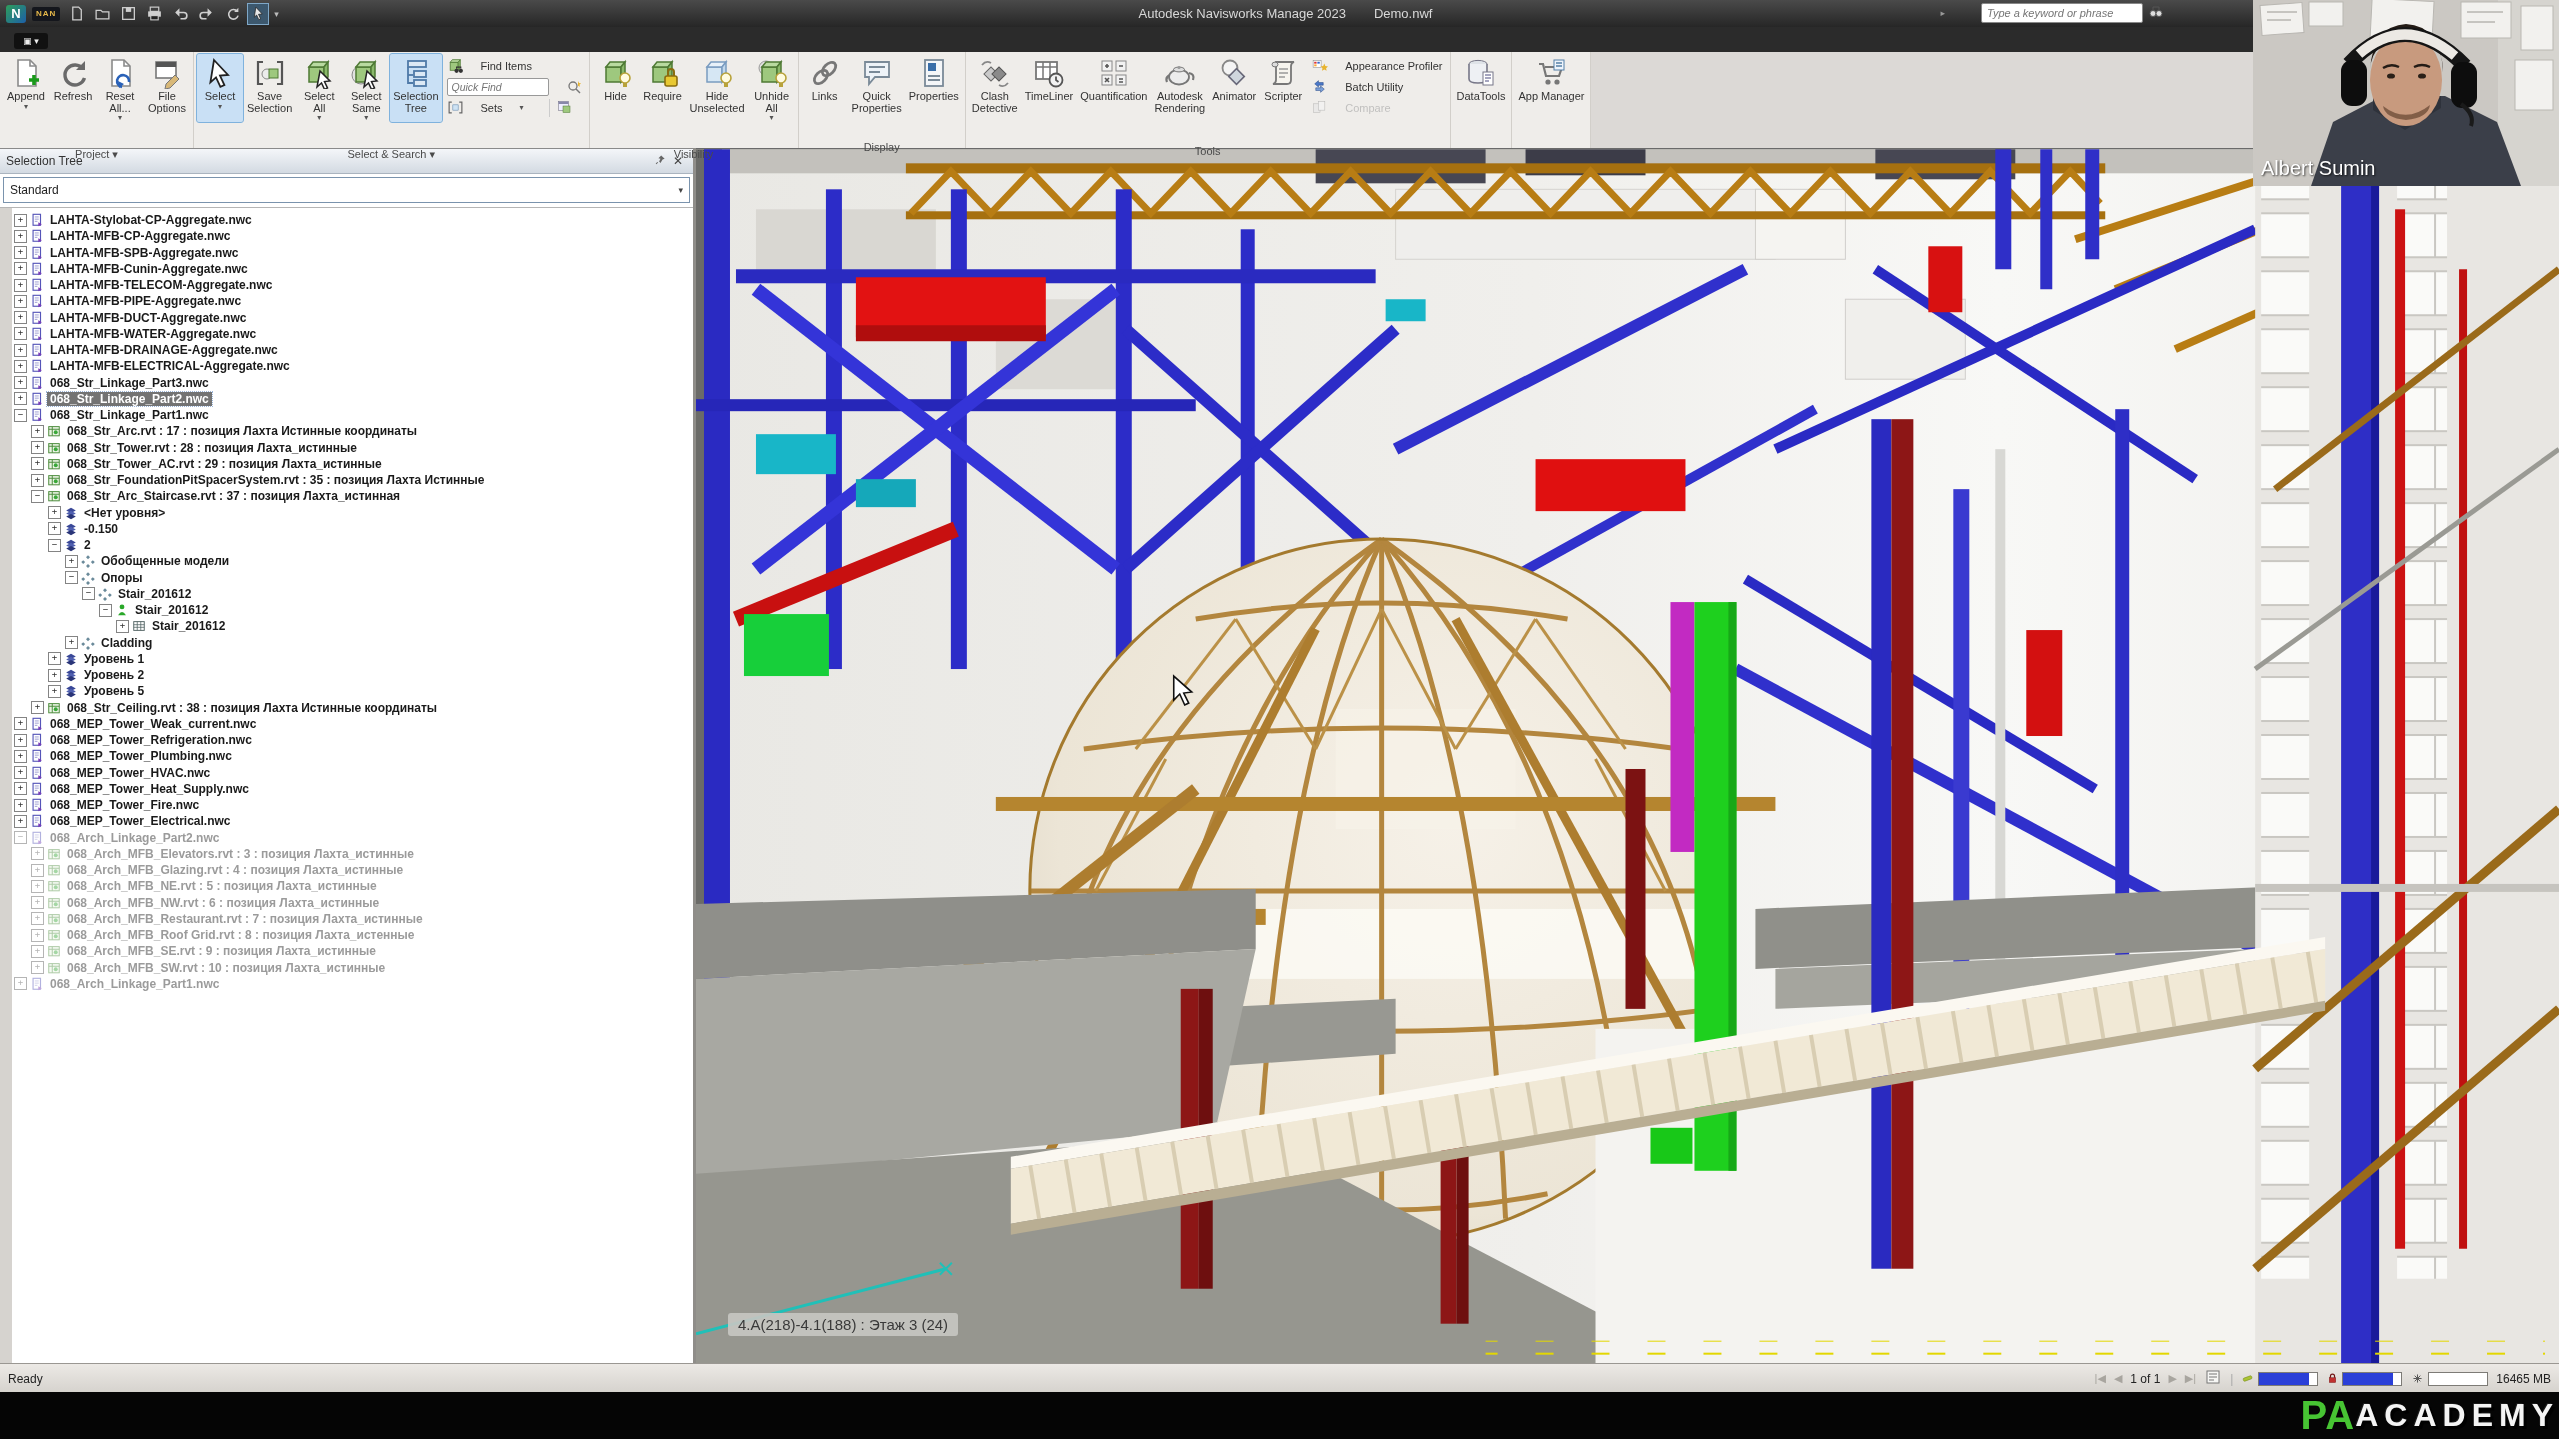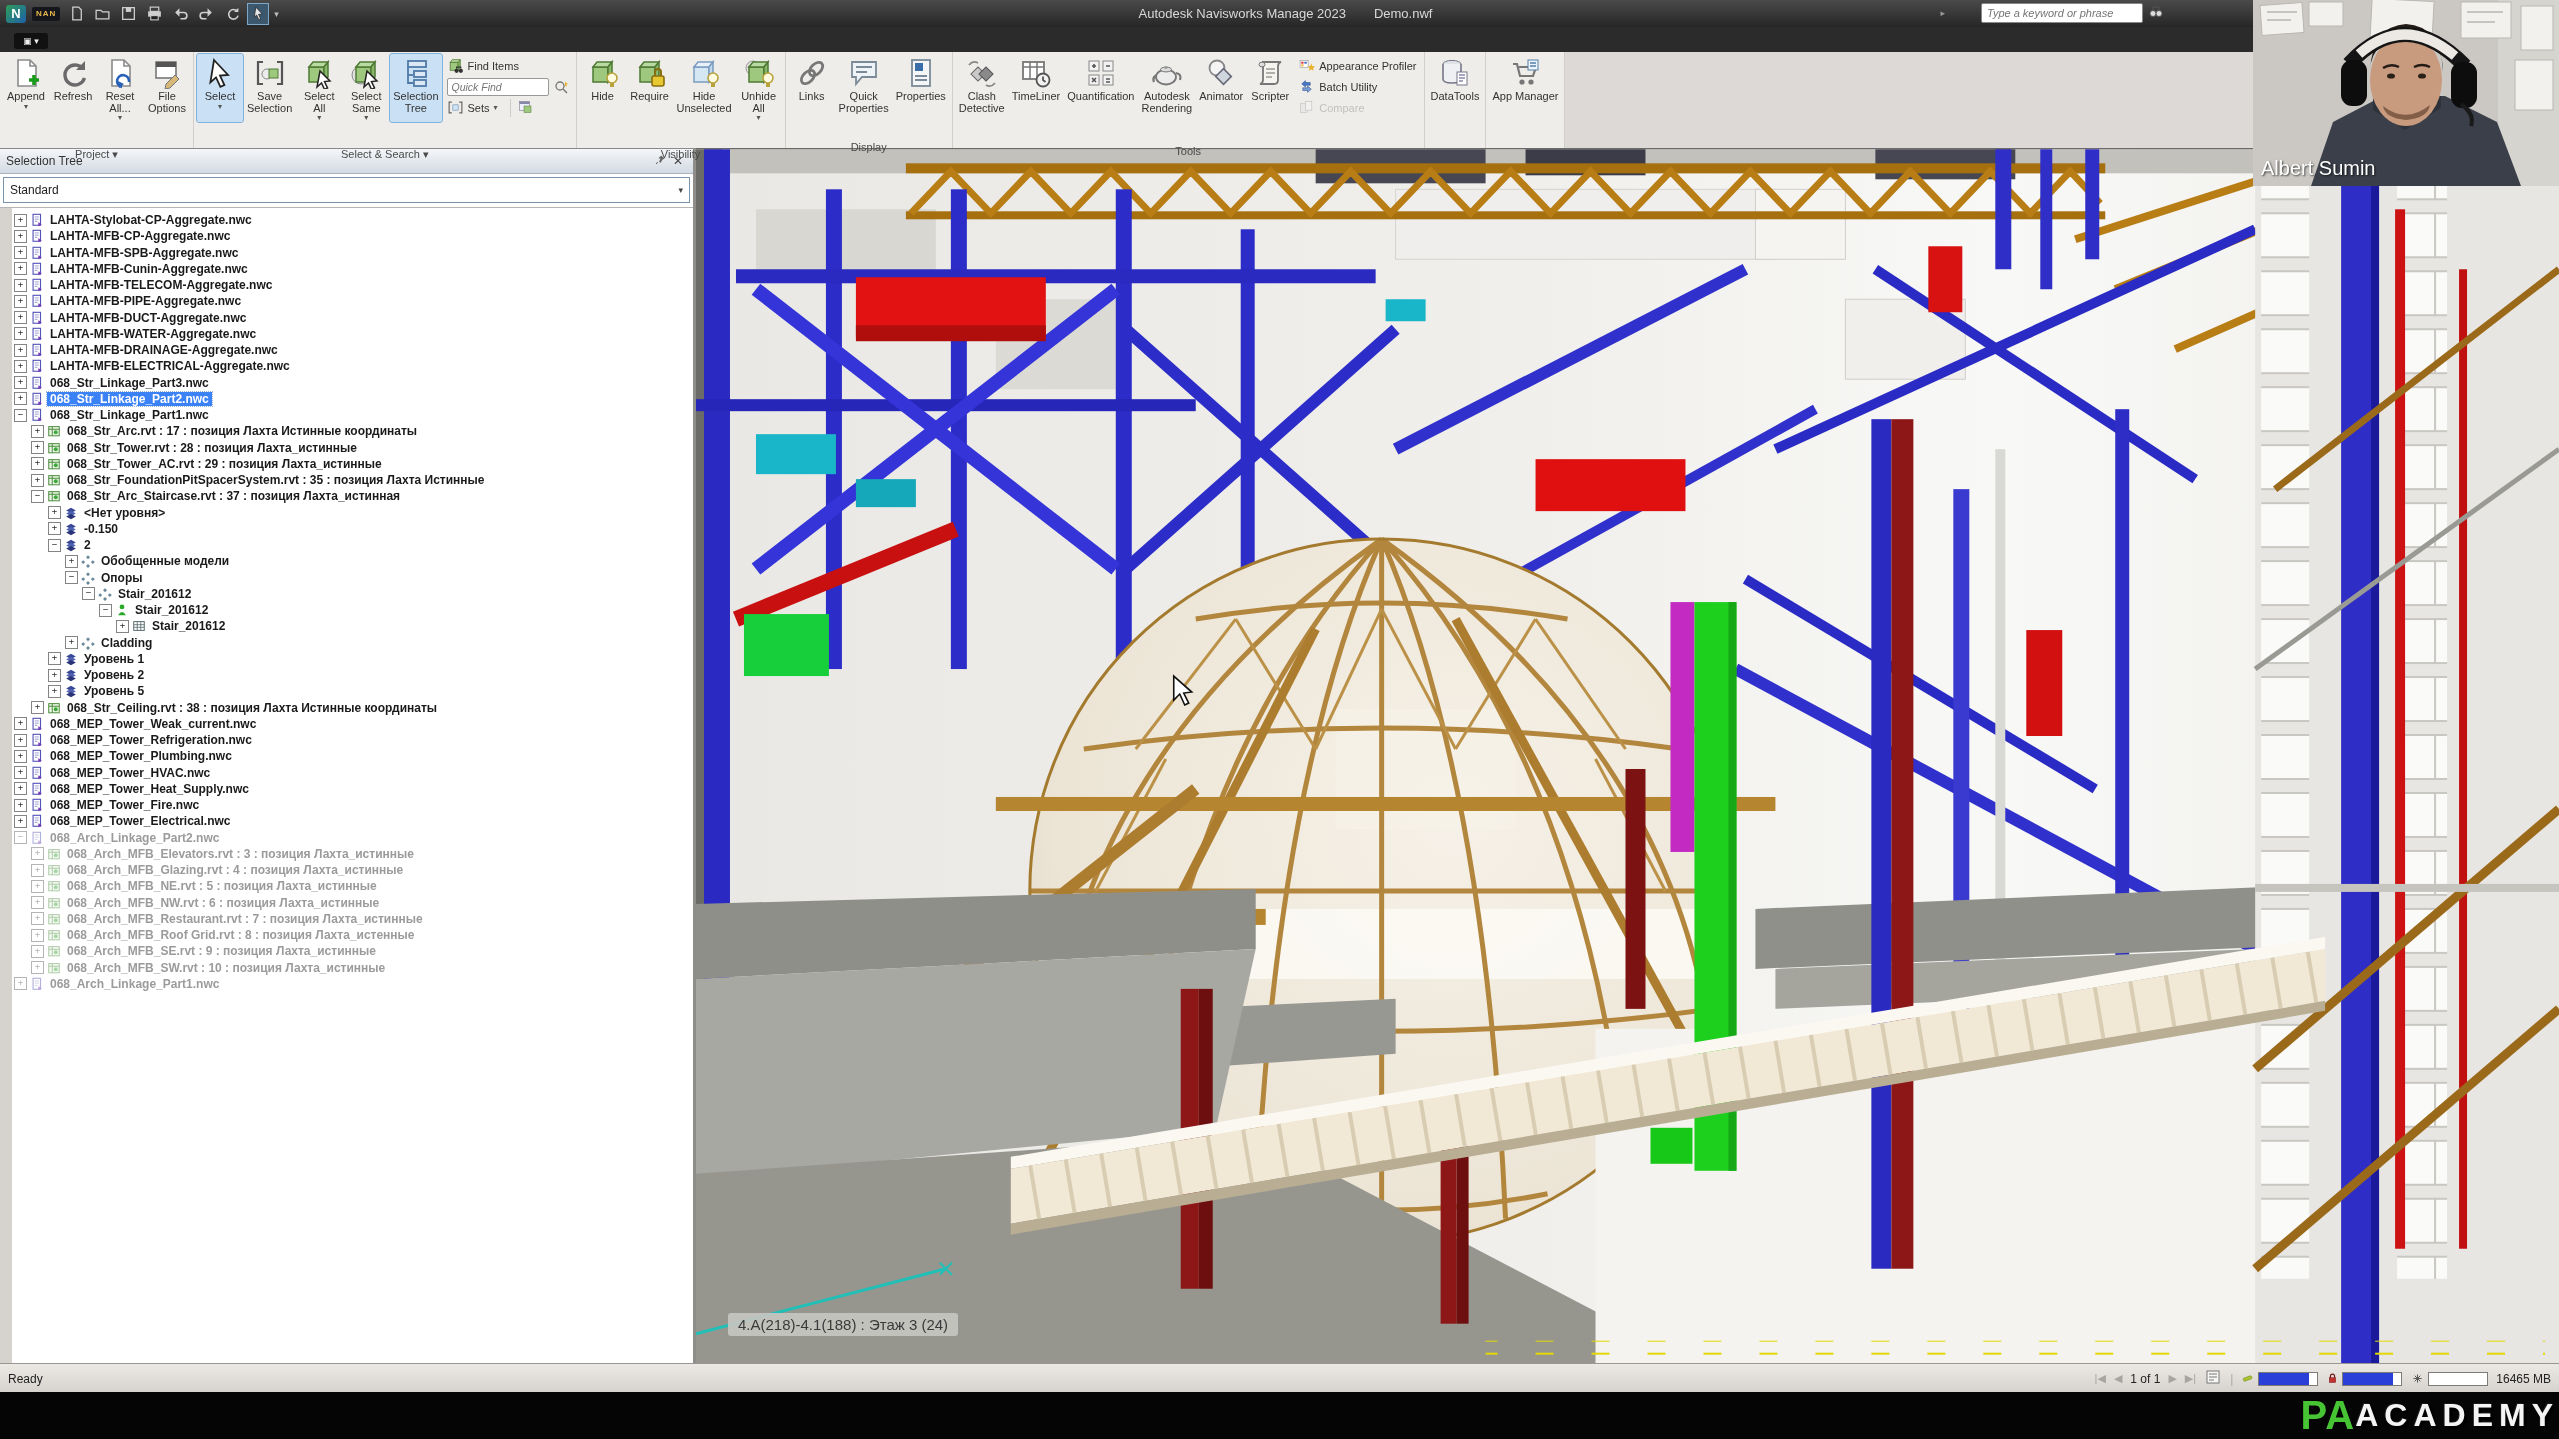--- a/index.html
+++ b/index.html
@@ -35,21 +35,21 @@
   .rgroup{display:flex;flex-direction:column;border-right:1px solid #d2cfca;background:#efedea;}
   .rbtns{flex:1;display:flex;align-items:stretch;padding:2px 3px 0 3px;gap:1px;}
   .rlabel{height:17px;font-size:11px;color:#4a4a4a;text-align:center;line-height:15px;margin-top:25px;}
   .bigbtn{width:auto;min-width:40px;max-width:74px;padding:1px 3px;display:flex;flex-direction:column;
     align-items:center;justify-content:flex-start;border-radius:2px;}
   .bigbtn .bicon{height:36px;display:flex;align-items:center;justify-content:center;}
   .bigbtn .blabel{font-size:11px;line-height:11.5px;color:#333;text-align:center;white-space:pre-line;}
   .bigbtn.active{background:#c9e0f5;outline:1px solid #7fb2dd;}
   .caret{font-size:8px;color:#555;line-height:7px;}
   .stackcol{display:flex;flex-direction:column;justify-content:flex-start;padding:2px 4px;gap:2px;}
-  .stackrow{display:flex;align-items:center;gap:4px;font-size:11px;color:#333;height:19px;}
+  .stackrow{display:flex;align-items:center;gap:17px;font-size:11px;color:#333;height:19px;}
   .stackrow.disabled{color:#a8a8a8;filter:grayscale(1);opacity:.65;}
   .qfind{width:92px;height:16px;border:1px solid #999;border-radius:2px;font-style:italic;
     font-size:10.5px;color:#888;padding:0 4px;font-family:"Liberation Sans",sans-serif;}
   
   #main{position:absolute;left:0;top:148px;width:2559px;height:1215px;}
   #panel{position:absolute;left:0;top:0;width:693px;height:1215px;background:#fff;
     border-top:1px solid #8a8a8a;}
   #panel-header{height:24px;background:linear-gradient(#f4f6f9,#d3dae2);border-bottom:1px solid #aab4bf;
     display:flex;align-items:center;font-size:12px;color:#333;padding:0 6px;}
   #panel-header .ph-title{flex:1;}
@@ -62,21 +62,21 @@
   #tree:before{content:"";position:absolute;left:0;top:0;bottom:0;width:12px;background:#d6d3cf;}
   .trow{height:16.25px;display:flex;align-items:center;font-size:12px;font-weight:bold;color:#1a1a1a;
     white-space:nowrap;}
   .trow.grey{color:#9b9b9b;}
   .trow.grey svg{opacity:.45;}
   .ebox{width:11px;height:11px;border:1px solid #848484;background:#fff;margin-right:3px;flex:none;
     font:9px/9px "DejaVu Sans Mono",monospace;text-align:center;color:#333;}
   .ebox.grey{border-color:#b5b5b5;color:#b5b5b5;}
   .ticon{margin-right:3px;flex:none;display:flex;}
   .tlabel{padding:0 3px;}
-  .tlabel.sel{background:#3b82f6;color:#fff;outline:1px dotted #9ab4d8;}
+  .tlabel.sel{background:#737373;color:#fff;outline:1px dotted #9ab4d8;}
   #splitter{position:absolute;left:693px;top:0;width:3px;height:1215px;background:#8f8d89;}
   
   #viewport{position:absolute;left:696px;top:0;width:1863px;height:1215px;border-top:1px solid #6a6a6a;}
   #tooltip{position:absolute;left:32px;top:1164px;background:rgba(198,198,193,.92);color:#3a3a3a;
     font-size:15px;padding:3px 10px;border-radius:3px;}
   
   #statusbar{position:absolute;left:0;top:1363px;width:2559px;height:29px;
     background:linear-gradient(#ece9e5,#d5d2cd);border-top:1px solid #9a9792;
     display:flex;align-items:center;font-size:12px;color:#222;}
   #status-left{padding-left:8px;flex:1;}

